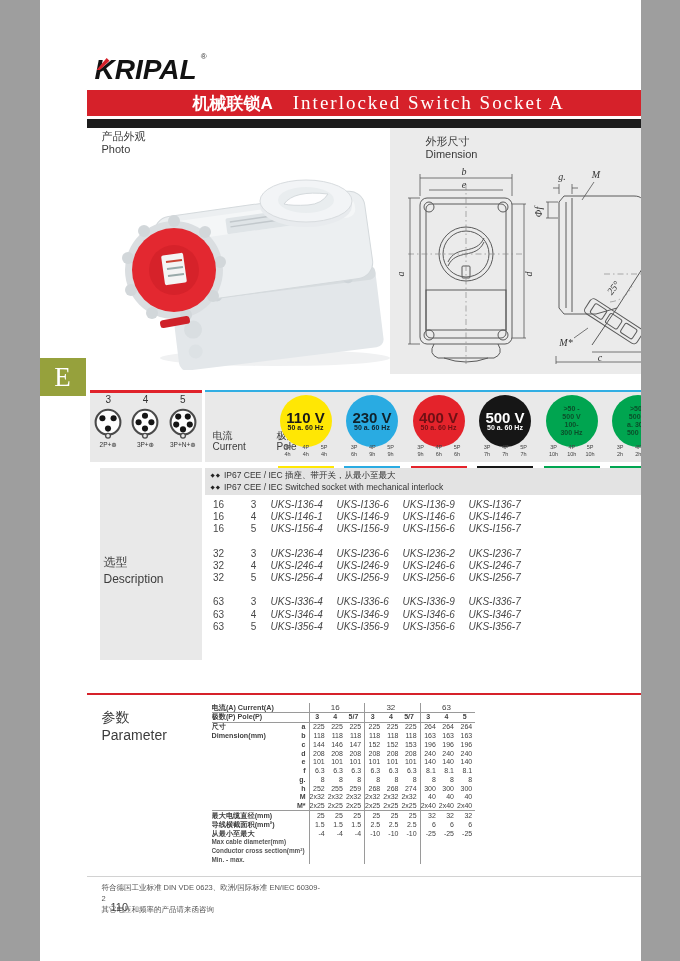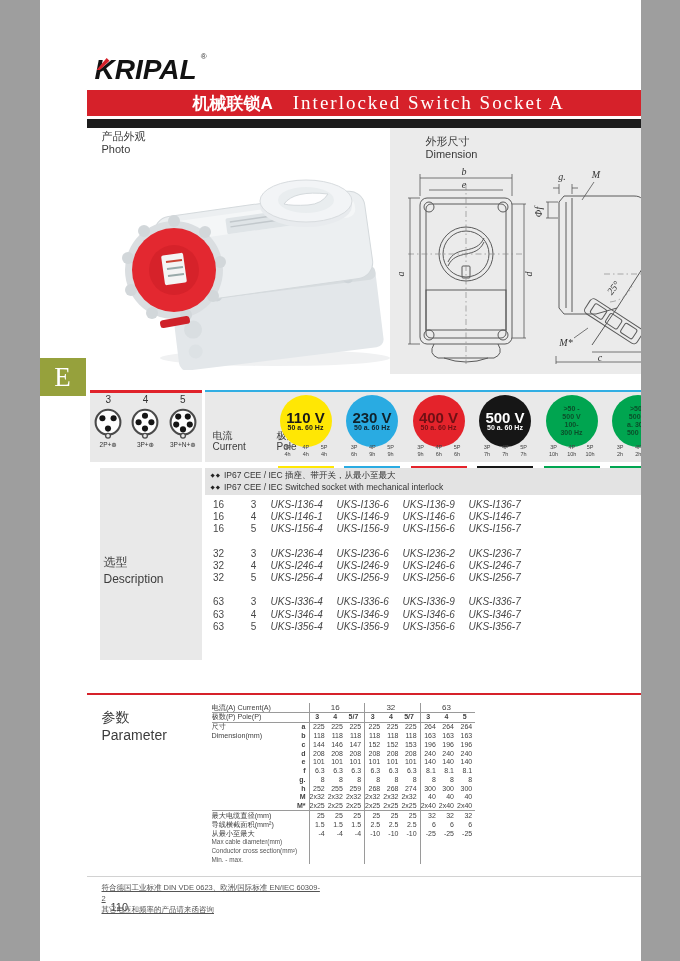--- a/index.html
+++ b/index.html
@@ -68,32 +68,32 @@
   .m-cur{width:28px;text-align:center;}
   .m-pole{width:34px;text-align:center;margin-left:4px;}
   .m-model{width:66px;text-align:left;font-style:italic;}
   .m-model:first-of-type{margin-left:10px;}
   
   .red-divider{position:absolute;left:47px;top:693px;width:585px;height:2px;background:#d6212a;}
   .param-side{position:absolute;left:62px;top:708px;font-size:14px;color:#3c3c3c;line-height:18px;}
   table.param{position:absolute;left:172px;top:703px;border-collapse:collapse;
               font-size:7px;color:#3f3f3f;table-layout:fixed;}
   table.param td{padding:0.6px 3px 0.6px 0;line-height:7.6px;text-align:right;overflow:hidden;white-space:nowrap;}
-  td.plabel{width:76px;text-align:left !important;padding-left:2px;font-size:7.2px;}
+  td.plabel{width:76px;text-align:left !important;padding-left:2px;font-size:7.2px;font-weight:bold;}
   td.pletter{width:15px;font-weight:700;}
   td.pval{width:15px;}
   .gline{border-left:0.8px solid #9a9a9a;}
   tr.hline td{border-bottom:0.8px solid #9a9a9a;}
   td.gnum{text-align:center !important;font-size:8px;}
   td.pcol{text-align:center !important;font-weight:700;}
   td.note{font-size:6.4px;color:#555;}
   
   .foot-line{position:absolute;left:47px;top:876px;width:585px;height:1px;background:#d2d2d2;}
   .foot{position:absolute;top:882px;font-size:7.5px;color:#555;line-height:11px;}
-  .foot.zh{left:62px;width:220px;text-decoration:underline;}
+  .foot.zh{left:62px;width:220px;}
   .foot.en{left:288px;width:340px;}
   .pageno{position:absolute;left:71px;top:901px;font-size:11px;color:#444;}
   
   .lineart{stroke:#5a5a5a;fill:none;stroke-width:1;}
   .dimlbl{font-family:"Liberation Serif",serif;font-style:italic;font-size:10px;fill:#333;}
 </style>
 </head>
 <body>
 
 <div class="page">

